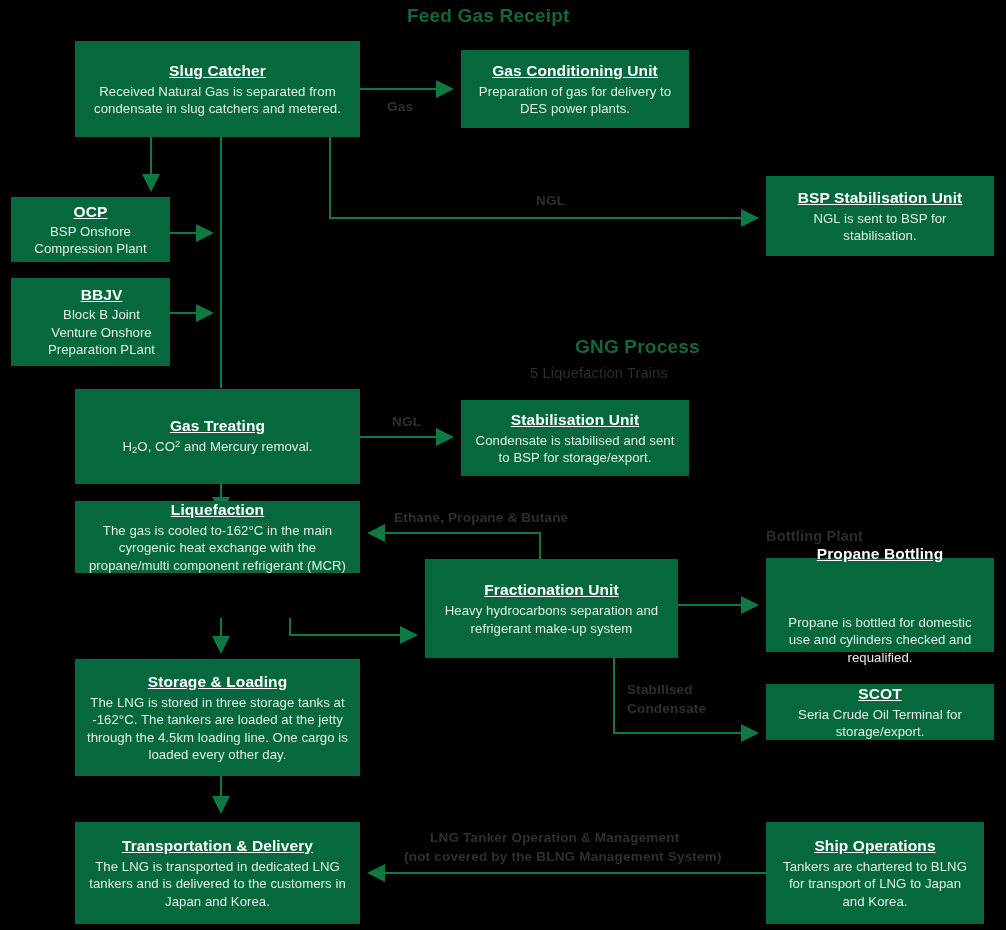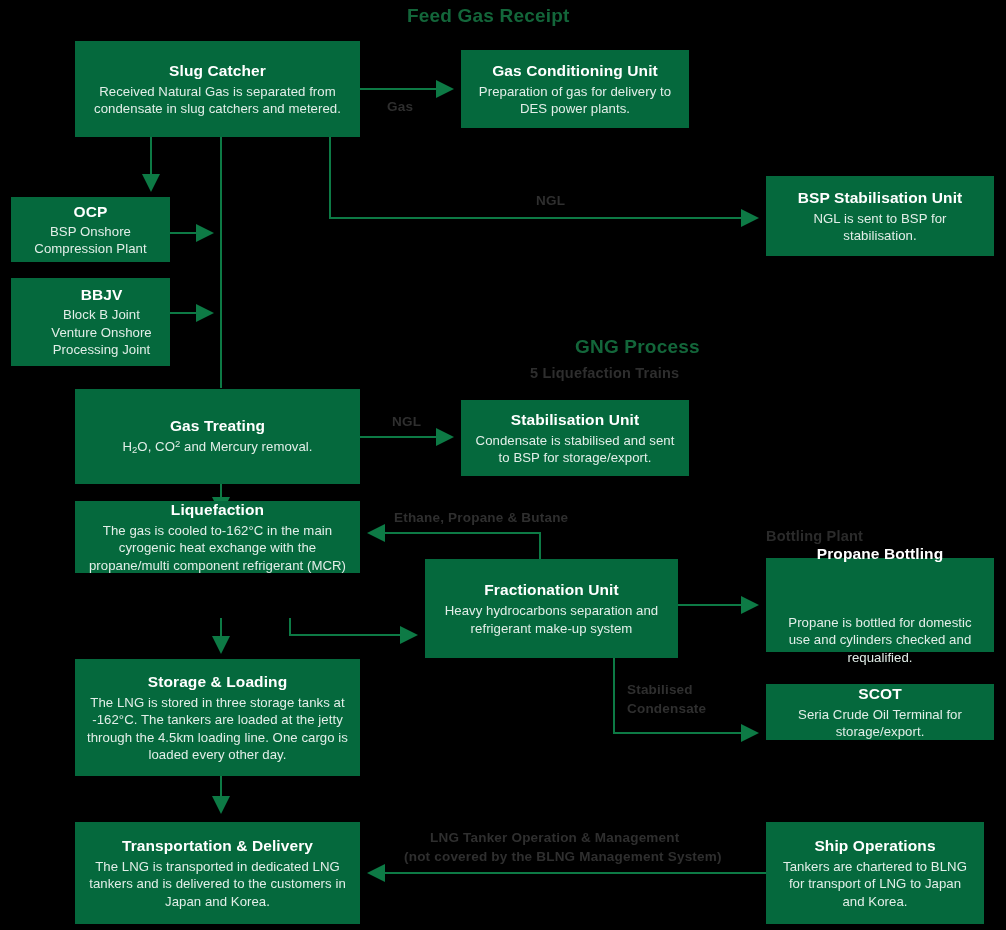--- a/index.html
+++ b/index.html
@@ -11,34 +11,34 @@
   #stage{position:absolute;inset:0;width:1006px;height:930px;}
   svg#wires{position:absolute;left:0;top:0;width:1006px;height:930px;pointer-events:none;}
 
   .node{
     position:absolute;background:#05693d;box-sizing:border-box;
     display:flex;flex-direction:column;align-items:center;justify-content:center;
     text-align:center;padding:6px 10px;
   }
   .node .t{
     font-size:15.5px;font-weight:bold;color:#ffffff;line-height:1.3;
-    letter-spacing:.1px;margin-bottom:2px;
+    letter-spacing:.1px;margin-bottom:2px;text-decoration:underline;
   }
   .node .d{
     font-size:13.2px;font-weight:400;color:#e2eee8;line-height:1.32;
     letter-spacing:.05px;
   }
   .node.compact .t{margin-bottom:1px;}
 
   .heading{
     position:absolute;font-size:19px;font-weight:bold;color:#13663a;
     letter-spacing:.2px;white-space:nowrap;
   }
   .subheading{
-    position:absolute;font-size:14.5px;font-weight:bold;color:#2e2e2e;
+    position:absolute;font-size:14.5px;font-weight:normal;color:#2e2e2e;
     letter-spacing:.2px;white-space:nowrap;
   }
   .grouplabel{
     position:absolute;font-size:14.5px;font-weight:bold;color:#2b2b2b;
     letter-spacing:.2px;white-space:nowrap;
   }
   .edgelabel{
     position:absolute;font-size:13.5px;font-weight:bold;color:#2f2f2f;
     letter-spacing:.2px;line-height:1.3;white-space:pre;
   }
@@ -133,21 +133,21 @@
     <div class="d">NGL is sent to BSP for stabilisation.</div>
   </div>
 
   <div class="node compact" style="left:11px;top:197px;width:159px;height:65px;">
     <div class="t">OCP</div>
     <div class="d">BSP Onshore Compression Plant</div>
   </div>
 
   <div class="node compact" style="left:11px;top:278px;width:159px;height:88px;padding-left:32px;">
     <div class="t">BBJV</div>
-    <div class="d">Block B Joint Venture Onshore Processing Joint</div>
+    <div class="d">Block B Joint Venture Onshore Preparation PLant</div>
   </div>
 
   <div class="node" style="left:75px;top:389px;width:285px;height:95px;">
     <div class="t">Gas Treating</div>
     <div class="d">H<sub>2</sub>O, CO<sup>2</sup> and Mercury removal.</div>
   </div>
 
   <div class="node" style="left:461px;top:400px;width:228px;height:76px;">
     <div class="t">Stabilisation Unit</div>
     <div class="d">Condensate is stabilised and sent to BSP for storage/export.</div>

